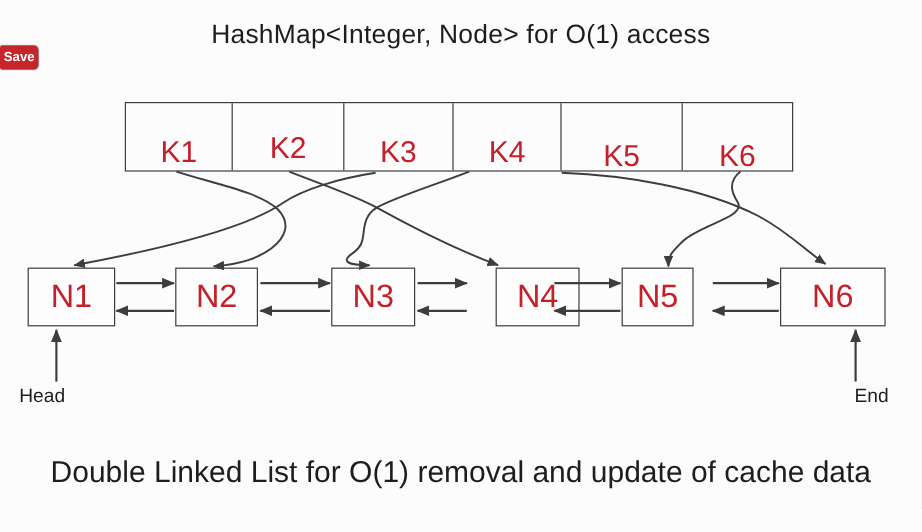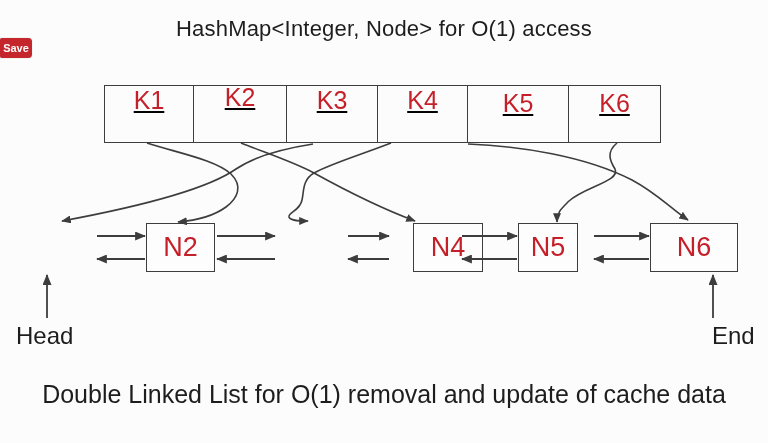--- a/index.html
+++ b/index.html
@@ -25,21 +25,21 @@
     box-shadow:0 0 1px rgba(0,0,0,.4);
   }
   
   .hashmap{
     position:absolute;left:104px;top:85px;width:557px;height:58px;
     border:1.6px solid var(--line);box-sizing:border-box;
     display:flex;background:transparent;
   }
   .hm-cell{
     box-sizing:border-box;border-right:1.6px solid var(--line);
-    display:flex;align-items:flex-start;justify-content:center;text-decoration:underline;
+    display:flex;align-items:flex-end;justify-content:center;
   }
   .hm-cell:nth-child(1){width:89px}
   .hm-cell:nth-child(2){width:93px}
   .hm-cell:nth-child(3){width:91px}
   .hm-cell:nth-child(4){width:90px}
   .hm-cell:nth-child(5){width:101px}
   .hm-cell:nth-child(6){flex:1;border-right:none}
   .key-label{font-size:25px;color:var(--red);}
   .hm-cell:nth-child(2) .key-label{position:relative;top:-3px}
   .hm-cell:nth-child(5) .key-label{position:relative;top:3px}
@@ -51,21 +51,21 @@
     display:flex;align-items:center;justify-content:center;
   }
   .node-label{font-size:27px;color:var(--red);}
   .n1{left:23px;width:73px}
   .n2{left:146px;width:69px}
   .n3{left:276px;width:70px}
   .n4{left:413px;width:70px}
   .n5{left:518px;width:60px}
   .n6{left:650px;width:88px}
   .end-label{
-    position:absolute;top:322px;font-size:24px;color:var(--ink);
+    position:absolute;top:322px;font-size:16px;color:var(--ink);
   }
   .head-pos{left:16px}
   .end-pos{left:712px}
   
   .overlay{position:absolute;left:0;top:0;pointer-events:none;}
   .edge{stroke:var(--line);fill:none;}
   .curve{stroke-width:1.6;}
   .dll{stroke-width:1.8;}
   #arr path{fill:var(--line);}
 </style>
@@ -94,22 +94,28 @@
       <span class="key-label">K4</span>
     </div>
     <div class="hm-cell">
       <span class="key-label">K5</span>
     </div>
     <div class="hm-cell">
       <span class="key-label">K6</span>
     </div>
   </div>
 
+  <div class="node n1">
+    <span class="node-label">N1</span>
+  </div>
   <div class="node n2">
     <span class="node-label">N2</span>
+  </div>
+  <div class="node n3">
+    <span class="node-label">N3</span>
   </div>
   <div class="node n4">
     <span class="node-label">N4</span>
   </div>
   <div class="node n5">
     <span class="node-label">N5</span>
   </div>
   <div class="node n6">
     <span class="node-label">N6</span>
   </div>

